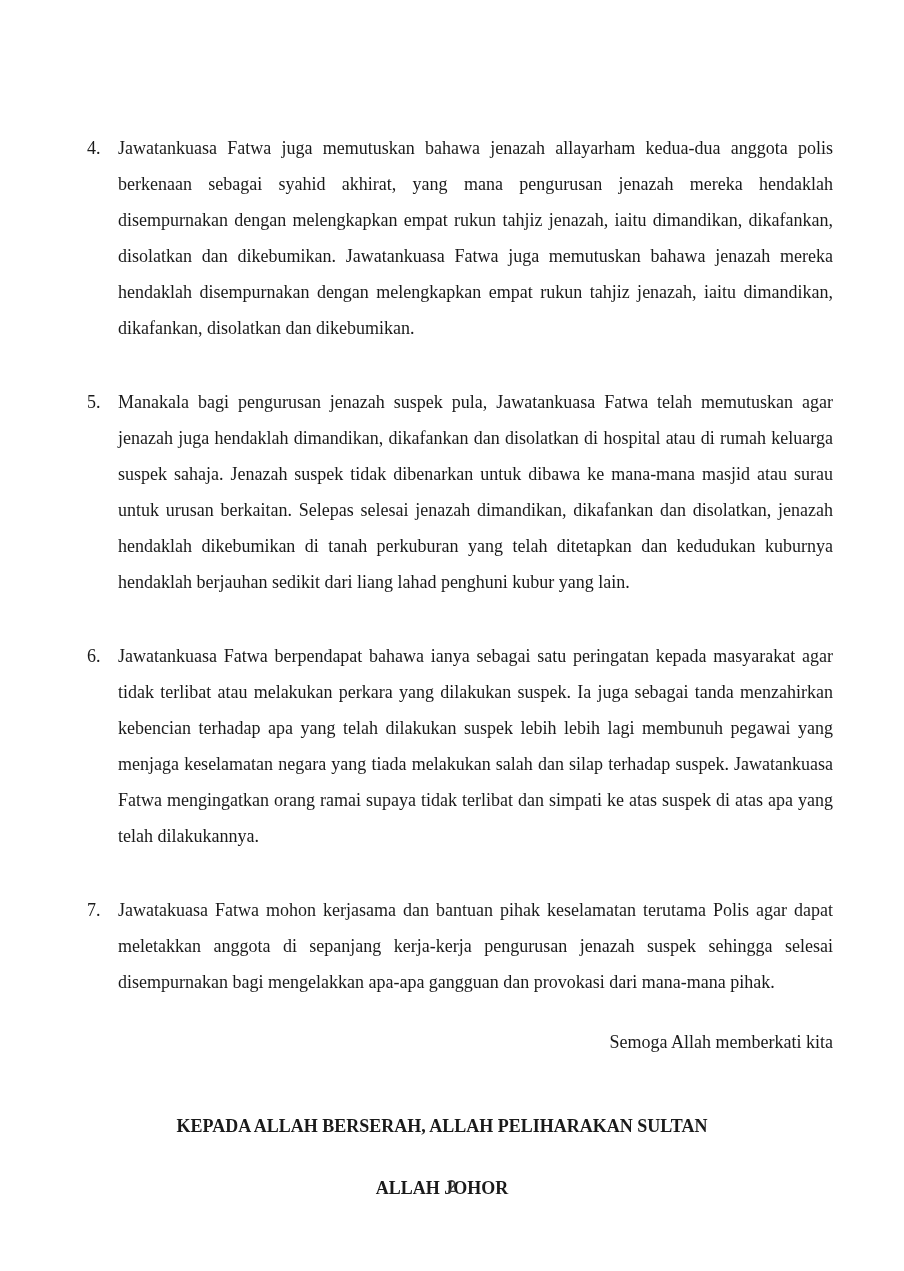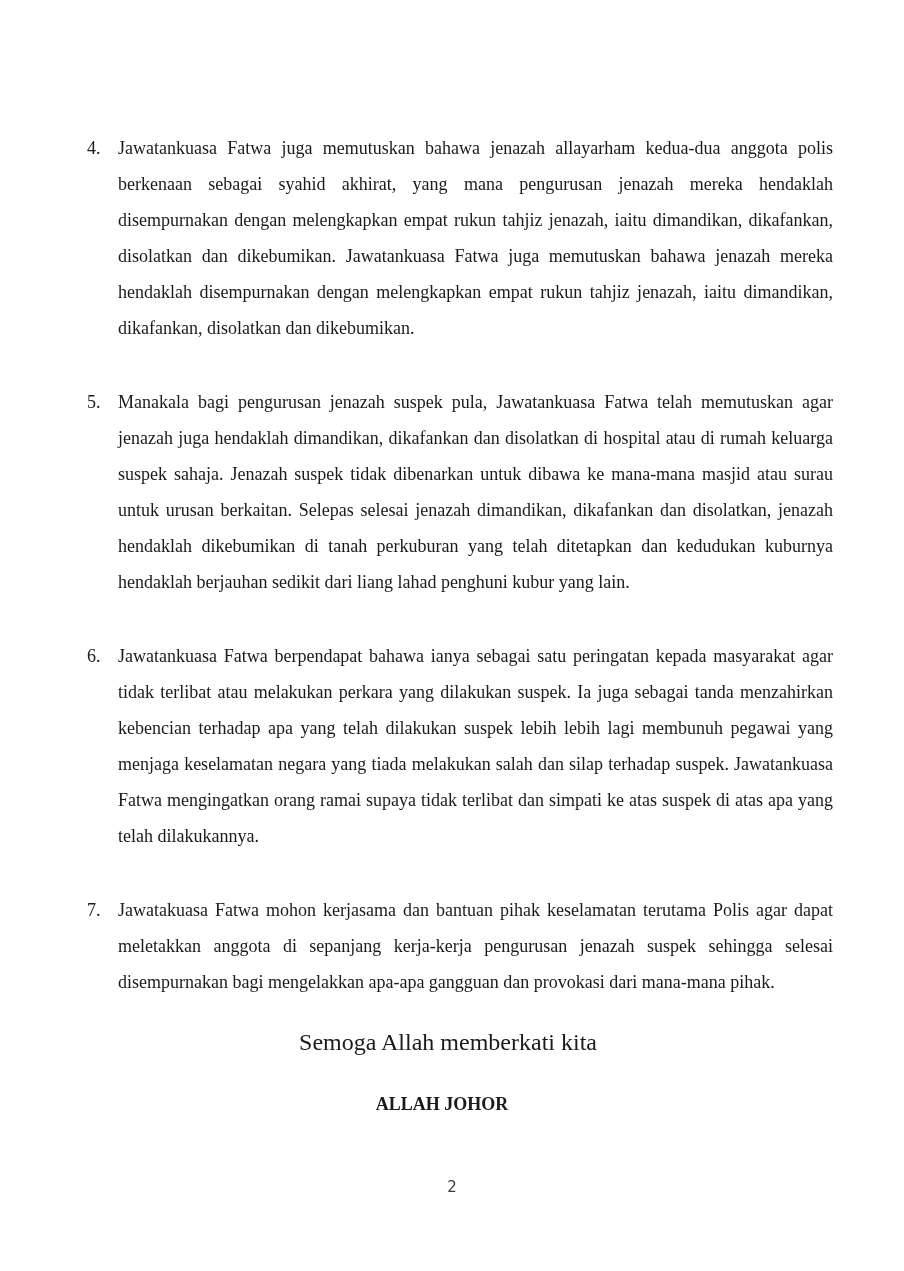--- a/index.html
+++ b/index.html
@@ -58,24 +58,24 @@
     line-height: 36px;
     text-align: left;
   }
 
   .item-text {
     display: block;
   }
 
   
   .closing-line {
-    font-size: 24px;
+    font-size: 18px;
     line-height: 36px;
     margin-top: 24px;
-    text-align: center;
+    text-align: right;
   }
 
   .centered-bold {
     font-size: 18px;
     line-height: 36px;
     font-weight: bold;
     text-align: center;
     width: 770px;
     margin-left: -6px;
   }
@@ -129,20 +129,21 @@
 
       <li class="list-item">
         <span class="item-number">7.</span>
         <span class="item-text">Jawatakuasa Fatwa mohon kerjasama dan bantuan pihak keselamatan terutama Polis agar dapat meletakkan anggota di sepanjang kerja-kerja pengurusan jenazah suspek sehingga selesai disempurnakan bagi mengelakkan apa-apa gangguan dan provokasi dari mana-mana pihak.</span>
       </li>
 
     </ol>
 
     <div class="closing-line">Semoga Allah memberkati kita</div>
 
+    <div class="centered-bold spaced-top-lg">KEPADA ALLAH BERSERAH, ALLAH PELIHARAKAN SULTAN</div>
 
     <div class="centered-bold spaced-top-md">ALLAH JOHOR</div>
 
 
   </div>
 
   <div class="page-number">2</div>
 
 </div>
 

